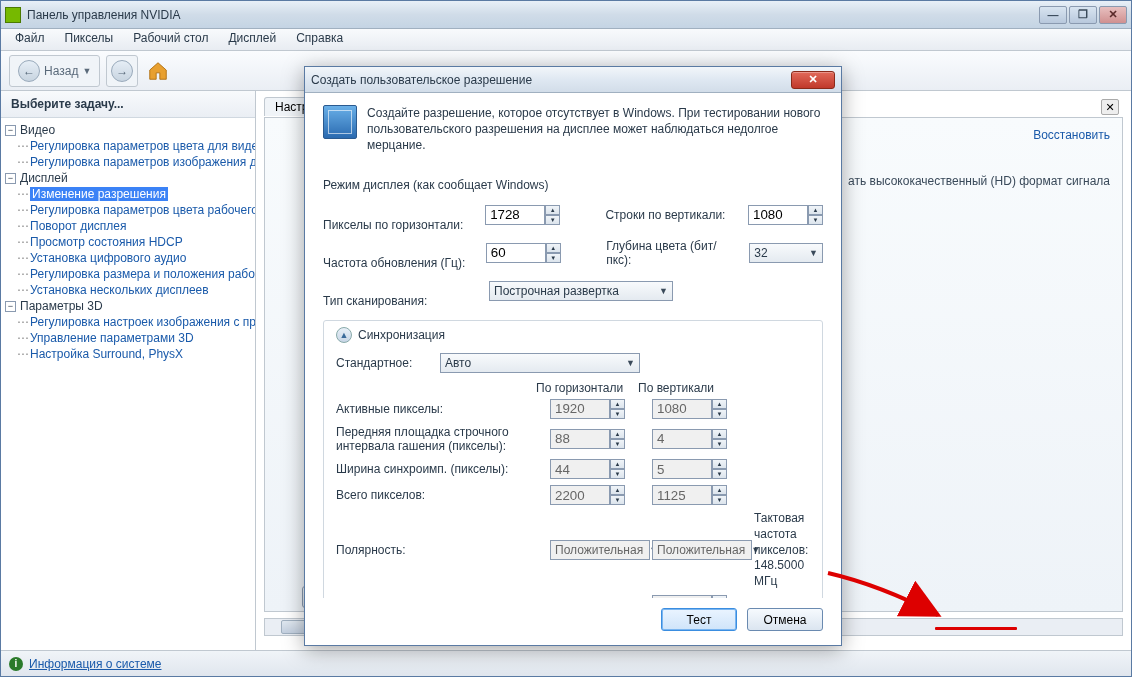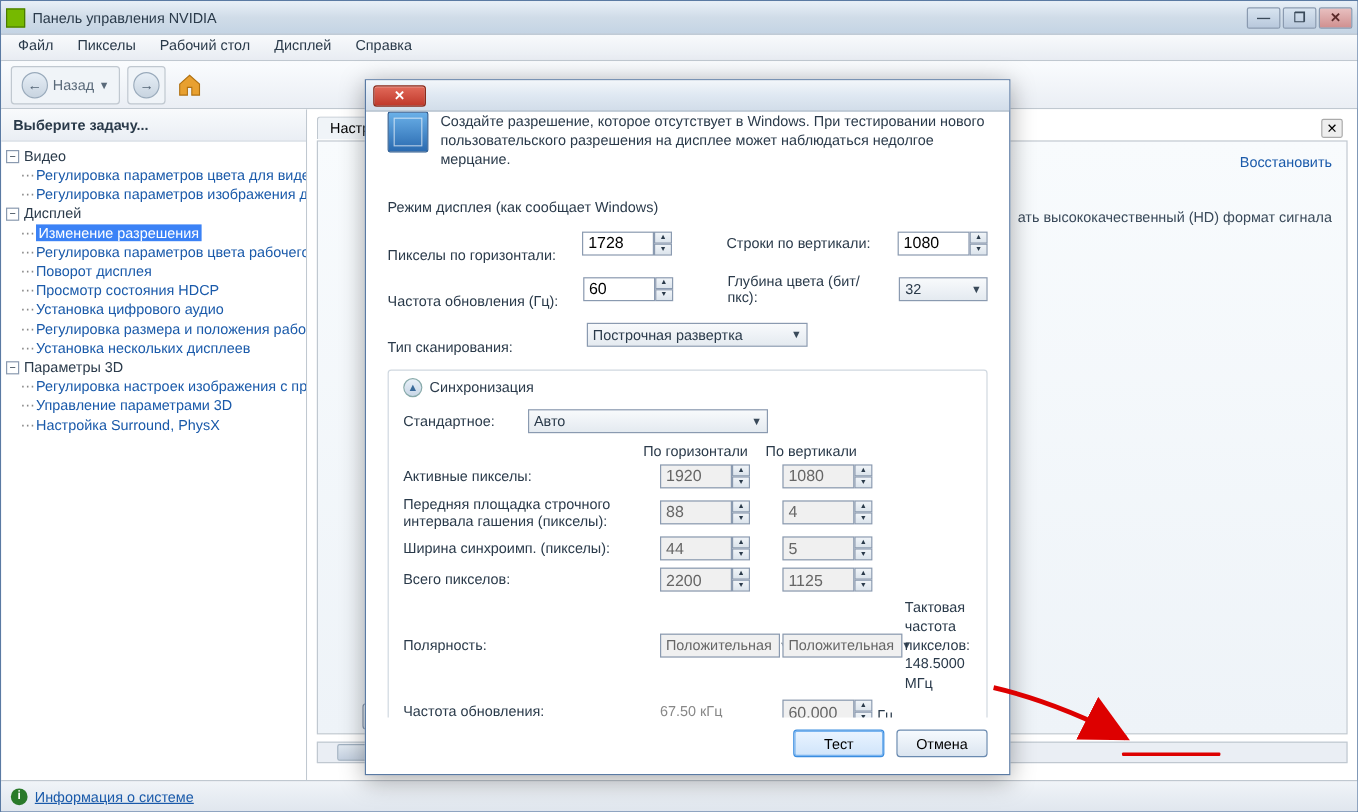--- a/index.html
+++ b/index.html
@@ -47,21 +47,21 @@
 
 .statusbar { height: 26px; background: linear-gradient(to bottom, #f0f4f8, #e0e6ee); border-top: 1px solid #c0c8d0; display: flex; align-items: center; padding: 0 8px; gap: 6px; }
 .statusbar .info-icon { width:14px; height:14px; border-radius:50%; background:#2a7a2a; color:#fff; display:flex; align-items:center; justify-content:center; font-size:10px; font-weight:bold; }
 .statusbar .link { color: #1a5aaa; text-decoration: underline; cursor: pointer; }
 
 
 .dialog { position: absolute; left: 304px; top: 66px; width: 538px; height: 580px; background: #fff; border: 1px solid #5a7aa3; box-shadow: 0 4px 20px rgba(0,0,0,0.35); display: flex; flex-direction: column; }
 .dlg-title { height: 26px; background: linear-gradient(to bottom, #f2f6fa 0%, #dfe8f2 50%, #d2dde9 100%); display: flex; align-items: center; padding: 0 6px; border-bottom: 1px solid #a0b0c0; }
 .dlg-title-text { flex: 1; color: #2a3a4a; font-size: 12px; }
 .dlg-close { width: 44px; height: 18px; background: linear-gradient(to bottom, #e26a5a, #c0392b); border: 1px solid #8a2a1a; border-radius: 3px; display: flex; align-items: center; justify-content: center; color: #fff; font-size: 11px; font-weight: bold; cursor: pointer; box-shadow: inset 0 1px 0 rgba(255,255,255,0.3); }
-.dlg-body { flex: 1; padding: 0 18px; color: #2a3a4a; overflow:hidden; }
+.dlg-body { flex: 1; padding: 12px 18px; color: #2a3a4a; overflow:hidden; }
 .intro { display: flex; gap: 10px; margin-bottom: 10px; }
 .intro-icon { width: 34px; height: 34px; background: linear-gradient(to bottom,#6ab0e8,#2a6ab0); border:1px solid #2a5a90; border-radius:2px; flex-shrink:0; position:relative; }
 .intro-icon::after{ content:""; position:absolute; inset:4px; border:1px solid rgba(255,255,255,0.6); }
 .intro-text { font-size: 12px; line-height: 1.35; }
 
 .section-label { margin: 24px 0 6px; font-size: 12px; }
 .row { display: flex; align-items: center; gap: 8px; margin: 4px 0; font-size: 12px; }
 .field-label { width: 158px; margin-top: 20px; }
 .num-input { width: 60px; height: 20px; border: 1px solid #8a9ab0; background: #fff; padding: 0 4px; text-align: left; }
 .spin { width: 15px; height:20px; display:flex; flex-direction:column; }
@@ -215,20 +215,21 @@
   </div>
 
   <div class="statusbar">
     <div class="info-icon">i</div>
     <span class="link">Информация о системе</span>
   </div>
 </div>
 
 <div class="dialog">
   <div class="dlg-title">
+    <div class="dlg-title-text">Создать пользовательское разрешение</div>
     <div class="dlg-close">✕</div>
   </div>
   <div class="dlg-body">
     <div class="intro">
       <div class="intro-icon"></div>
       <div class="intro-text">Создайте разрешение, которое отсутствует в Windows. При тестировании нового пользовательского разрешения на дисплее может наблюдаться недолгое мерцание.</div>
     </div>
 
     <div class="section-label">Режим дисплея (как сообщает Windows)</div>
 

